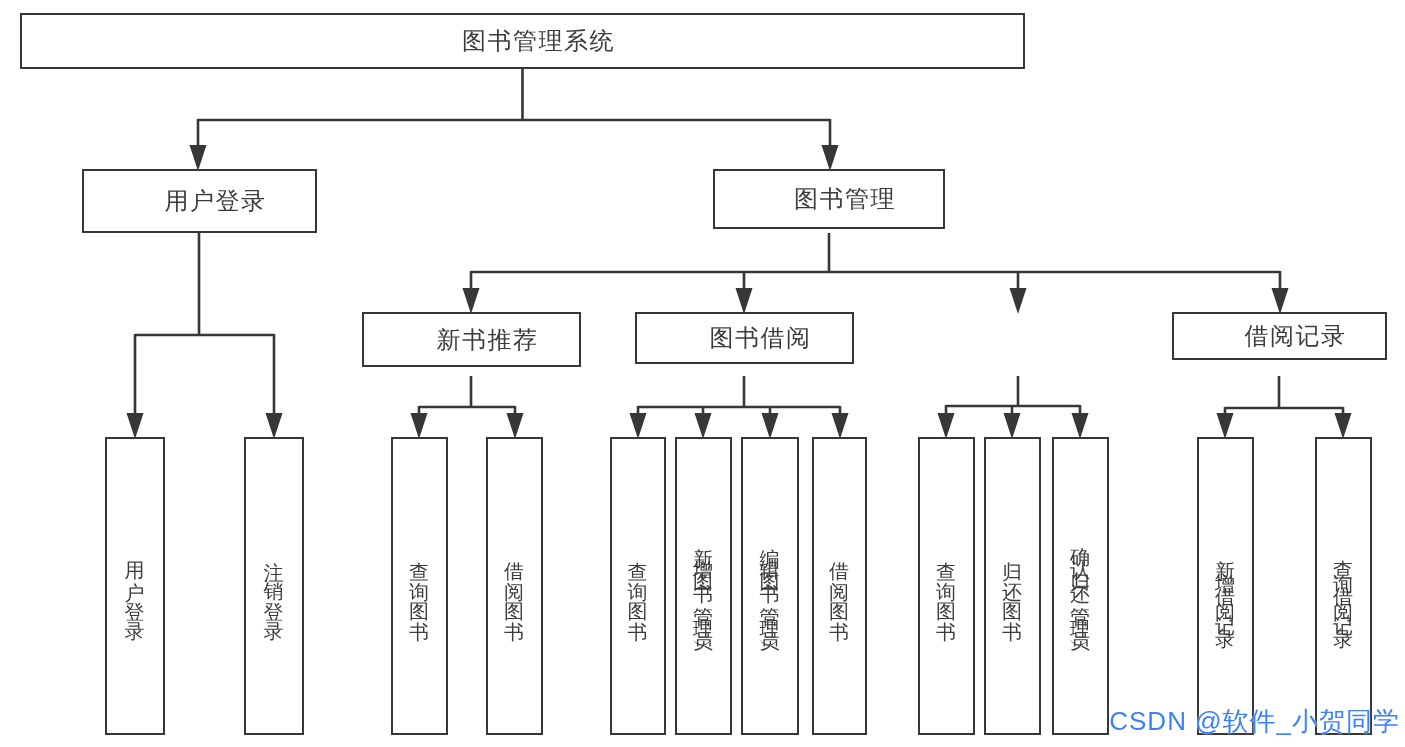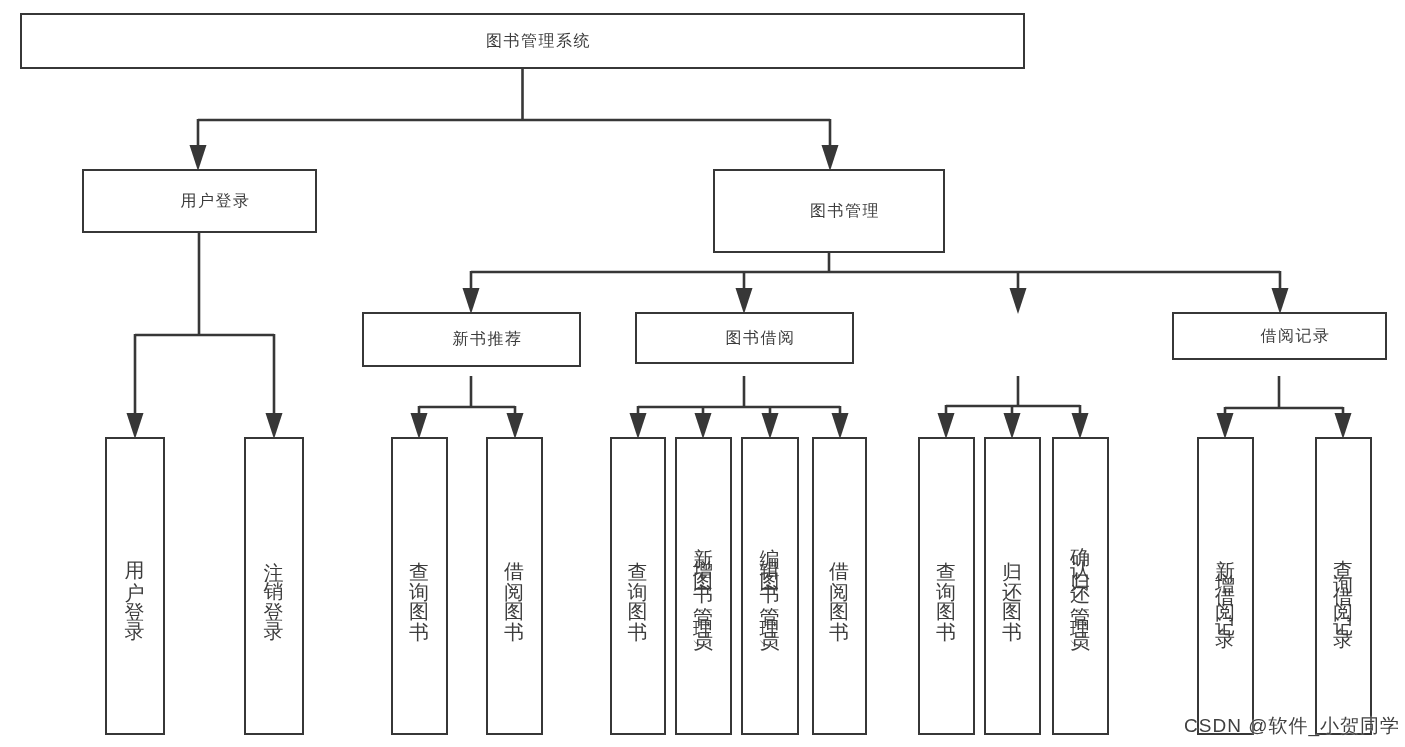--- a/index.html
+++ b/index.html
@@ -8,30 +8,30 @@
     font-family:"Liberation Sans",sans-serif;color:#3c3c3c;overflow:hidden;
   }
   .connectors{position:absolute;left:0;top:0;width:1405px;height:747px;}
   .connectors line{stroke:#373737;stroke-width:2.6;}
   .connectors path{fill:#373737;stroke:none;}
   .box{
     position:absolute;background:#ffffff;border:2.6px solid #373737;
     box-sizing:border-box;display:flex;align-items:center;justify-content:center;
     text-align:center;
   }
-  .h{font-size:16px;letter-spacing:1.5px;white-space:nowrap;padding-left:32px;}
+  .h{font-size:24px;letter-spacing:1.5px;white-space:nowrap;padding-left:32px;}
   .v span{
     writing-mode:vertical-rl;text-orientation:mixed;
     font-size:20px;line-height:1.1;
   }
   .sp4{letter-spacing:20px;}
   .sp6{letter-spacing:14px;}
   .sp9{letter-spacing:12px;}
   .watermark{
-    position:absolute;right:5px;bottom:8px;font-size:19px;color:#404040;
+    position:absolute;right:5px;bottom:8px;font-size:26px;color:#3b82f6;
     letter-spacing:1px;z-index:5;white-space:nowrap;
     text-shadow:0 0 2px #ffffff;
   }
 </style>
 </head>
 <body>
 
 <div class="canvas">
 
   <svg class="connectors" viewBox="0 0 1405 747" aria-hidden="true">
@@ -96,21 +96,21 @@
     <path d="M1334.5,413 L1351.5,413 L1343,439 Z"></path>
   </svg>
 
   <div class="box h" style="left:20px;top:13px;width:1005px;height:56px">
     <span>图书管理系统</span>
   </div>
 
   <div class="box h" style="left:82px;top:169px;width:235px;height:64px">
     <span>用户登录</span>
   </div>
-  <div class="box h" style="left:713px;top:169px;width:232px;height:84px">
+  <div class="box h" style="left:713px;top:169px;width:232px;height:60px">
     <span>图书管理</span>
   </div>
 
   <div class="box h" style="left:362px;top:312px;width:219px;height:55px">
     <span>新书推荐</span>
   </div>
   <div class="box h" style="left:635px;top:312px;width:219px;height:52px">
     <span>图书借阅</span>
   </div>
   <div class="box h" style="left:1172px;top:312px;width:215px;height:48px">

